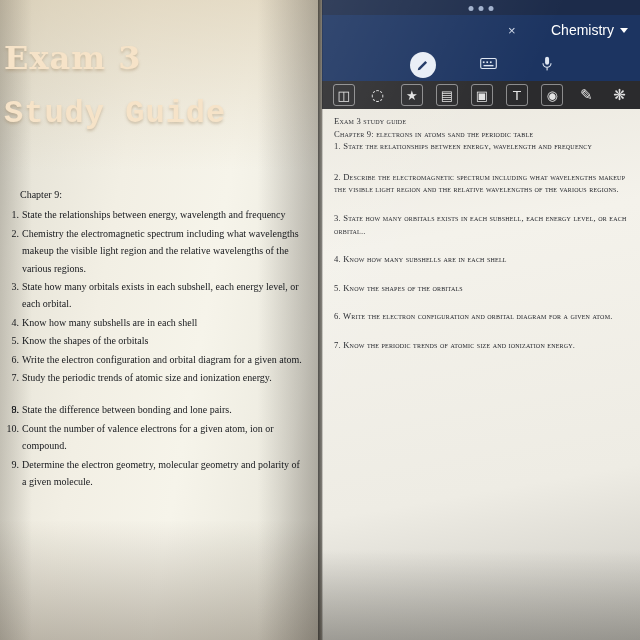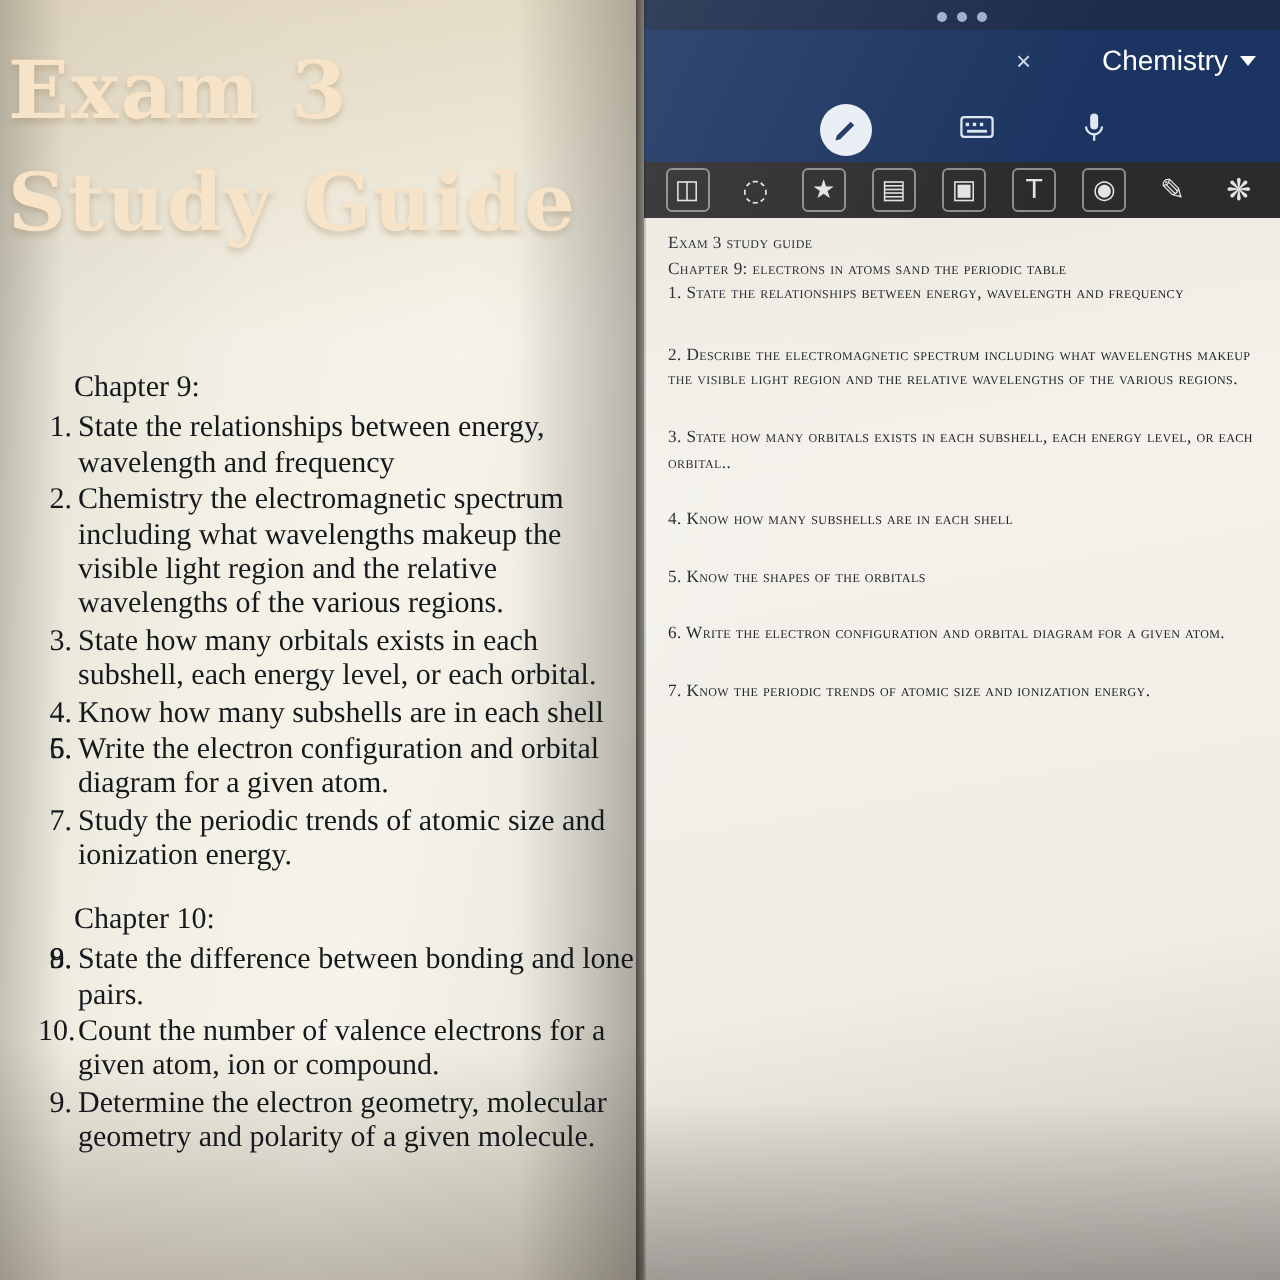--- a/index.html
+++ b/index.html
@@ -27,33 +27,33 @@
     background:linear-gradient(180deg,rgba(215,200,170,.55),rgba(255,255,255,0));
     pointer-events:none;
   }
   .paper-left .botshade{
     position:absolute;left:0;bottom:0;width:100%;height:120px;
     background:linear-gradient(0deg,rgba(120,110,95,.45),rgba(255,255,255,0));
     pointer-events:none;
   }
 
   .exam-title{
-    position:absolute;left:4px;top:18px;width:330px;
+    position:absolute;left:4px;top:30px;width:330px;
     color:#f6e3c8;
     font-family:"DejaVu Serif", serif;
-    font-size:40px;line-height:56px;font-weight:700;
+    font-size:32px;line-height:56px;font-weight:700;
     letter-spacing:1px;
     text-shadow:0 2px 3px rgba(150,120,80,.35);
     z-index:3;
   }
-  .exam-title .l2{display:block;}
+  .exam-title .l2{display:block;font-family:Liberation Mono, monospace;}
 
   .note-body{
-    position:absolute;left:19px;top:186px;width:300px;
-    color:#16181c;font-size:15px;line-height:17.4px;
+    position:absolute;left:2px;top:186px;width:300px;
+    color:#16181c;font-size:10px;line-height:17.4px;
     z-index:3;
   }
   .note-body .hd{margin:0 0 3px 18px;}
   .note-body ol{margin:0;padding:0;list-style:none;}
   .note-body li{
     position:relative;margin:0 0 1px 0;padding-left:20px;
   }
   .note-body li .num{position:absolute;left:0;top:0;width:17px;text-align:right;}
   .note-body .gap{height:13px;}
 
@@ -144,28 +144,27 @@
       <span class="l2">Study Guide</span>
     </div>
 
     <div class="note-body">
       <p class="hd">Chapter 9:</p>
       <ol>
         <li><span class="num">1.</span><span>State the relationships between energy, wavelength and frequency</span></li>
         <li><span class="num">2.</span><span>Chemistry the electromagnetic spectrum including what wavelengths makeup the visible light region and the relative wavelengths of the various regions.</span></li>
         <li><span class="num">3.</span><span>State how many orbitals exists in each subshell, each energy level, or each orbital.</span></li>
         <li><span class="num">4.</span><span>Know how many subshells are in each shell</span></li>
-        <li><span class="num">5.</span></li>
+        <li><span class="num">5.</span><span>Know the shapes of the orbitals</span></li>
         <li><span class="num">6.</span><span>Write the electron configuration and orbital diagram for a given atom.</span></li>
         <li><span class="num">7.</span><span>Study the periodic trends of atomic size and ionization energy.</span></li>
       </ol>
 
       <div class="gap"></div>
 
-      <p class="hd">Chapter 10:</p>
       <ol>
         <li><span class="num">8.</span></li>
         <li><span class="num">9.</span><span>State the difference between bonding and lone pairs.</span></li>
         <li><span class="num">10.</span><span>Count the number of valence electrons for a given atom, ion or compound.</span></li>
         <li><span class="num">9.</span><span>Determine the electron geometry, molecular geometry and polarity of a given molecule.</span></li>
       </ol>
 
     </div>
 
     <div class="botshade"></div>

